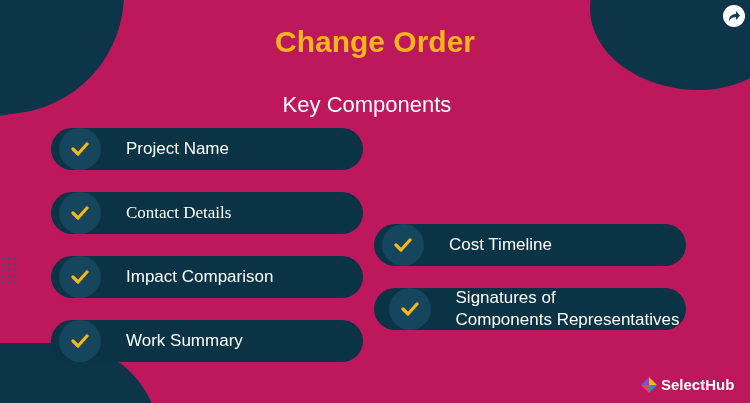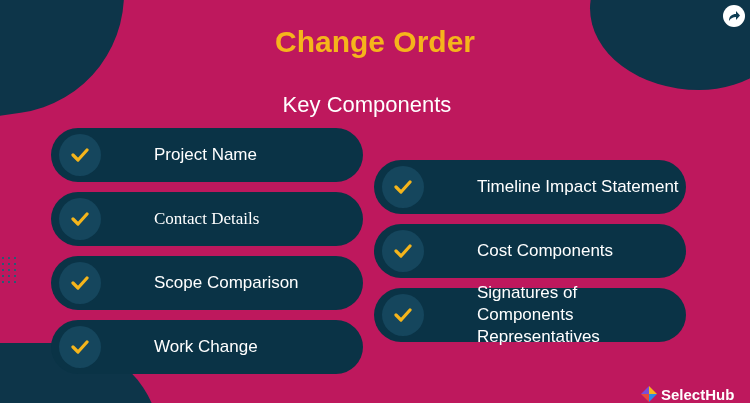--- a/index.html
+++ b/index.html
@@ -15,26 +15,26 @@
   .blob-tr { right: -40px; top: -60px; width: 200px; height: 150px; border-radius: 50% 0 50% 60%; }
   .blob-bl { left: -40px; bottom: -50px; width: 200px; height: 110px; border-radius: 0 100px 0 0; }
   .dots { position: absolute; left: 0; top: 255px; width: 20px; height: 30px;
     background-image: radial-gradient(#2a5b73 1.2px, transparent 1.3px); background-size: 6px 6px; }
   .share { position: absolute; left: 723px; top: 5px; width: 22px; height: 22px; border-radius: 50%;
     background: #ffffff; display: flex; align-items: center; justify-content: center; cursor: pointer; }
   .title { position: absolute; left: 0; right: 0; top: 25px; text-align: center; color: #f5b51b;
     font-size: 30px; font-weight: bold; }
   .subtitle { position: absolute; left: 0; right: 16px; top: 68px; text-align: center; color: #ffffff;
     font-size: 22px; margin-top: 24px; }
-  .pill { position: absolute; height: 54px; border-radius: 29px; background: #0a3346;
-    display: flex; align-items: center; cursor: default; gap: 28px; }
+  .pill { position: absolute; height: 42px; border-radius: 29px; background: #0a3346;
+    display: flex; align-items: center; cursor: default; }
   .pill .check { width: 42px; height: 42px; border-radius: 50%; background: #15465d;
     margin-left: 8px; display: flex; align-items: center; justify-content: center; flex-shrink: 0; }
   .pill .label { color: #ffffff; font-size: 17px; margin-left: 25px; line-height: 22px; }
-  .logo { position: absolute; left: 640px; top: 385px; display: flex; align-items: center; }
+  .logo { position: absolute; left: 640px; top: 376px; display: flex; align-items: flex-start; }
   .logo .text { color: #ffffff; font-weight: bold; font-size: 15px; margin-left: 3px; }
 </style>
 </head>
 <body>
 
 <div class="canvas">
   <div class="blob blob-tl"></div>
   <div class="blob blob-tr"></div>
   <div class="blob blob-bl"></div>
   <div class="dots"></div>
@@ -63,48 +63,40 @@
         </svg>
     </div>
     <span class="label">Contact Details</span>
   </div>
   <div class="pill" style="left:51px; top:256px; width:312px;">
     <div class="check">
       <svg width="18" height="14" viewBox="0 0 18 14">
           <path d="M2 7 L7 12 L16 2" stroke="#f5b51b" stroke-width="3.2" fill="none" stroke-linecap="round" stroke-linejoin="round"></path>
         </svg>
     </div>
-    <span class="label">Scope Comparison</span>
+    <span class="label">Impact Comparison</span>
   </div>
   <div class="pill" style="left:51px; top:320px; width:312px;">
     <div class="check">
       <svg width="18" height="14" viewBox="0 0 18 14">
           <path d="M2 7 L7 12 L16 2" stroke="#f5b51b" stroke-width="3.2" fill="none" stroke-linecap="round" stroke-linejoin="round"></path>
         </svg>
     </div>
-    <span class="label">Work Change</span>
+    <span class="label">Work Summary</span>
   </div>
 
-  <div class="pill" style="left:374px; top:160px; width:312px;">
-    <div class="check">
-      <svg width="18" height="14" viewBox="0 0 18 14">
-          <path d="M2 7 L7 12 L16 2" stroke="#f5b51b" stroke-width="3.2" fill="none" stroke-linecap="round" stroke-linejoin="round"></path>
-        </svg>
-    </div>
-    <span class="label">Timeline Impact Statement</span>
-  </div>
   <div class="pill" style="left:374px; top:224px; width:312px;">
     <div class="check">
       <svg width="18" height="14" viewBox="0 0 18 14">
           <path d="M2 7 L7 12 L16 2" stroke="#f5b51b" stroke-width="3.2" fill="none" stroke-linecap="round" stroke-linejoin="round"></path>
         </svg>
     </div>
-    <span class="label">Cost Components</span>
+    <span class="label">Cost Timeline</span>
   </div>
-  <div class="pill" style="left:374px; top:288px; width:312px;">
+  <div class="pill" style="left:374px; top:288px; width:312px;justify-content:center;">
     <div class="check">
       <svg width="18" height="14" viewBox="0 0 18 14">
           <path d="M2 7 L7 12 L16 2" stroke="#f5b51b" stroke-width="3.2" fill="none" stroke-linecap="round" stroke-linejoin="round"></path>
         </svg>
     </div>
     <span class="label">
       <span>Signatures of</span><br>
       <span>Components Representatives</span>
     </span>
   </div>

